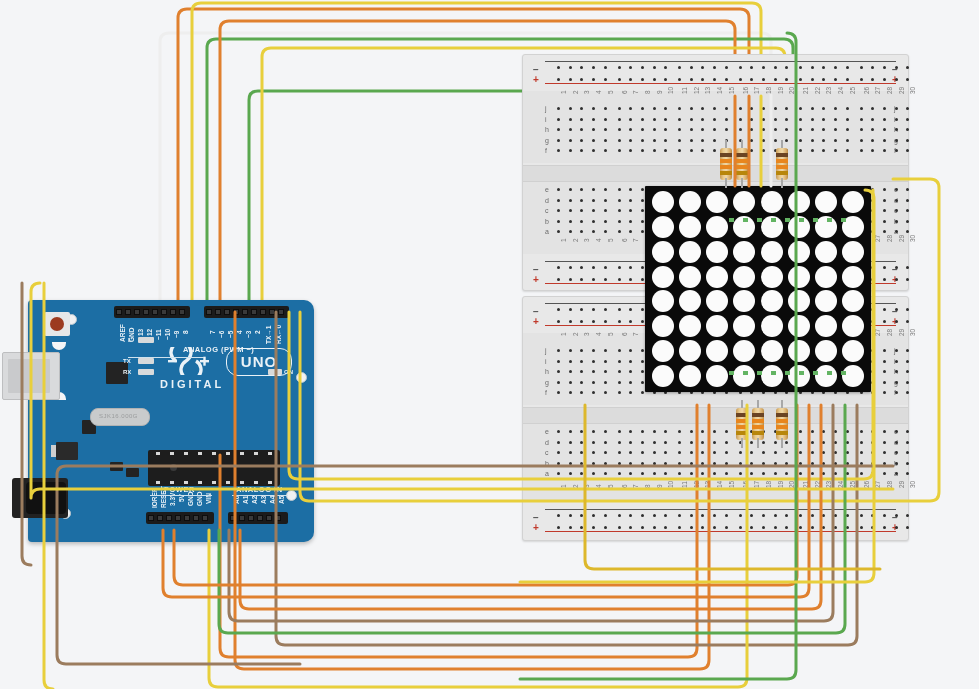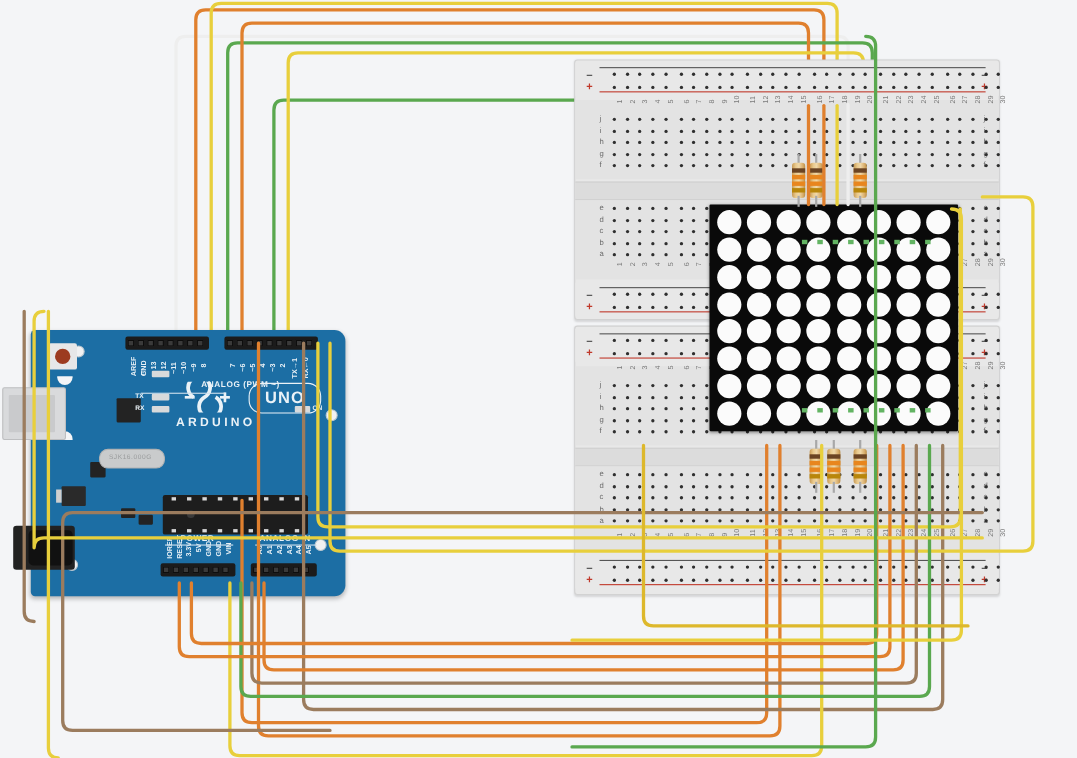--- a/index.html
+++ b/index.html
@@ -1224,21 +1224,21 @@
     <div class="ind-lab" style="left:95px;top:69px;">RX</div>
     <div class="led-ind" style="left:240px;top:69px;width:14px;height:6px;"></div>
     <div class="ind-lab" style="left:256px;top:69px;">ON</div>
 
     <svg id="logo" style="left:134px;top:47px;width:54px;height:28px;" viewBox="0 0 54 28">
       <path d="M14,14 a10,10 0 1,1 10,0 a10,10 0 1,0 10,0 a10,10 0 1,1 -10,0 a10,10 0 1,0 -10,0 z" fill="none" stroke="#eaf2f7" stroke-width="3.4"></path>
       <rect x="6" y="13" width="9" height="2.4" fill="#eaf2f7"></rect>
       <rect x="38" y="13" width="9" height="2.4" fill="#eaf2f7"></rect>
       <rect x="41.3" y="9.7" width="2.4" height="9" fill="#eaf2f7"></rect>
     </svg>
-    <div class="ardTxt" style="left:132px;top:79px;">ARDUINO</div>
+    <div class="ardTxt" style="left:132px;top:79px;">DIGITAL</div>
 
     <div id="unoBadge" style="left:198px;top:48px;width:64px;height:26px;">
       <span style="top:4px;">UNO</span>
     </div>
 
     <div class="hdr" style="left:86px;top:6px;width:76px;height:12px;">
       <div class="pinsq" style="left:2px;top:3px;"></div>
       <div class="pinsq" style="left:11px;top:3px;"></div>
       <div class="pinsq" style="left:20px;top:3px;"></div>
       <div class="pinsq" style="left:29px;top:3px;"></div>

